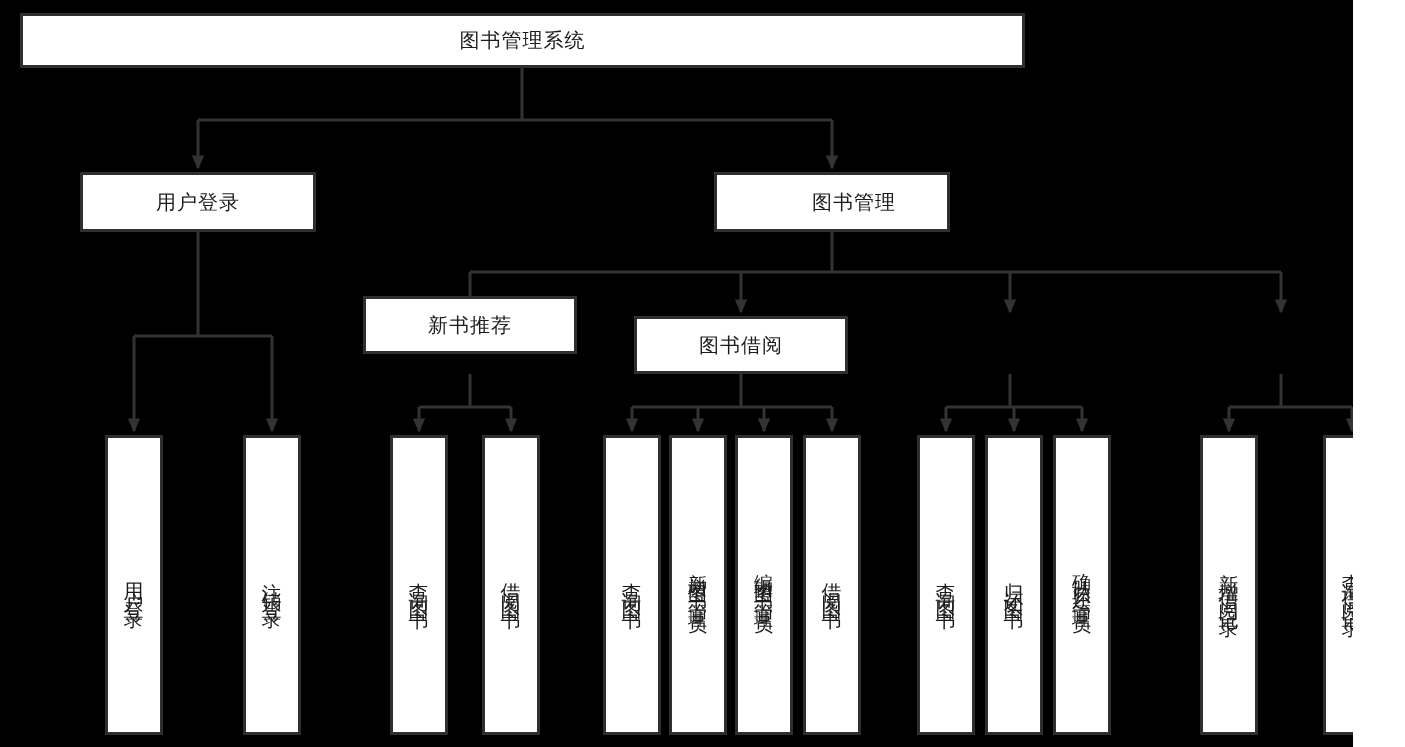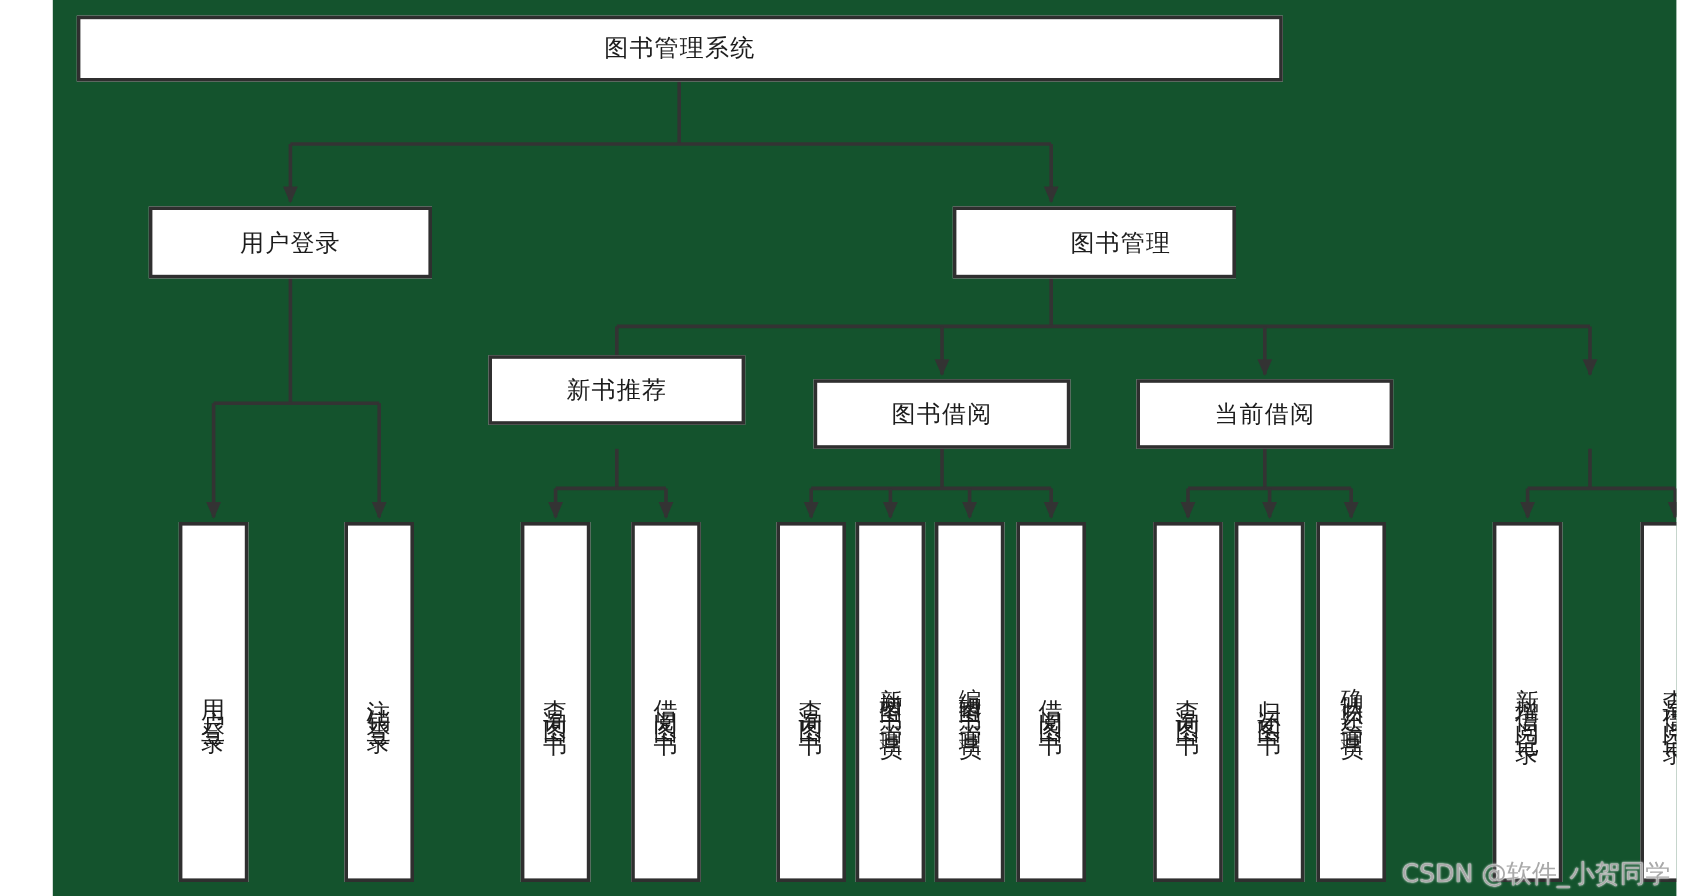--- a/index.html
+++ b/index.html
@@ -1,22 +1,21 @@
 <!DOCTYPE html>
 <html lang="zh"><head>
 <meta charset="utf-8">
 <style>
   html,body{margin:0;padding:0;background:#ffffff;}
   #stage{
     position:relative;
     width:1353px;height:747px;
-    background:#14532d;
+    background:#000000;
     font-family:"DejaVu Sans","Liberation Sans",sans-serif;
     overflow:hidden;
-    margin-left:44px;
   }
   #wires{position:absolute;left:0;top:0;width:1405px;height:747px;}
   .node{
     position:absolute;box-sizing:border-box;
     background:#ffffff;border:3px solid #2f2f2f;
     display:flex;align-items:center;justify-content:center;
     color:#1c1c1c;text-align:center;
   }
   .h{font-size:20px;letter-spacing:1px;}
   .v{
@@ -81,39 +80,37 @@
 
     <path d="M1281,374 V407" stroke="#333333" stroke-width="3" fill="none"></path>
     <path d="M1229,407 H1352" stroke="#333333" stroke-width="3" fill="none"></path>
     <path d="M1229,407 V431" stroke="#333333" stroke-width="3" fill="none" marker-end="url(#arw)"></path>
     <path d="M1352,407 V431" stroke="#333333" stroke-width="3" fill="none" marker-end="url(#arw)"></path>
   </svg>
 
   <div class="node h" style="left:20px;top:13px;width:1005px;height:55px;">图书管理系统</div>
 
   <div class="node h" style="left:80px;top:172px;width:236px;height:60px;">用户登录</div>
-  <div class="node h" style="left:750px;top:172px;width:236px;height:60px;padding-left:44px;">图书管理</div>
+  <div class="node h" style="left:714px;top:172px;width:236px;height:60px;padding-left:44px;">图书管理</div>
 
   <div class="node v" style="left:105px;top:435px;width:58px;height:300px;">用户登录</div>
   <div class="node v" style="left:243px;top:435px;width:58px;height:300px;">注销登录</div>
 
   <div class="node h" style="left:363px;top:296px;width:214px;height:58px;">新书推荐</div>
   <div class="node h" style="left:634px;top:316px;width:214px;height:58px;">图书借阅</div>
-  <div class="node h" style="left:903px;top:316px;width:214px;height:58px;">当前借阅</div>
 
   <div class="node v" style="left:390px;top:435px;width:58px;height:300px;">查询图书</div>
   <div class="node v" style="left:482px;top:435px;width:58px;height:300px;">借阅图书</div>
 
   <div class="node v" style="left:603px;top:435px;width:58px;height:300px;">查询图书</div>
   <div class="node v long" style="left:669px;top:435px;width:58px;height:300px;">新增图书（管理员）</div>
   <div class="node v long" style="left:735px;top:435px;width:58px;height:300px;">编辑图书（管理员）</div>
   <div class="node v" style="left:803px;top:435px;width:58px;height:300px;">借阅图书</div>
 
   <div class="node v" style="left:917px;top:435px;width:58px;height:300px;">查询图书</div>
   <div class="node v" style="left:985px;top:435px;width:58px;height:300px;">归还图书</div>
   <div class="node v long" style="left:1053px;top:435px;width:58px;height:300px;">确认归还（管理员）</div>
 
   <div class="node v" style="left:1200px;top:435px;width:58px;height:300px;">新增借阅记录</div>
   <div class="node v" style="left:1323px;top:435px;width:58px;height:300px;">查询借阅记录</div>
 
-  <div class="watermark">CSDN @软件_小贺同学</div>
 
 </div>
 
 </body></html>

